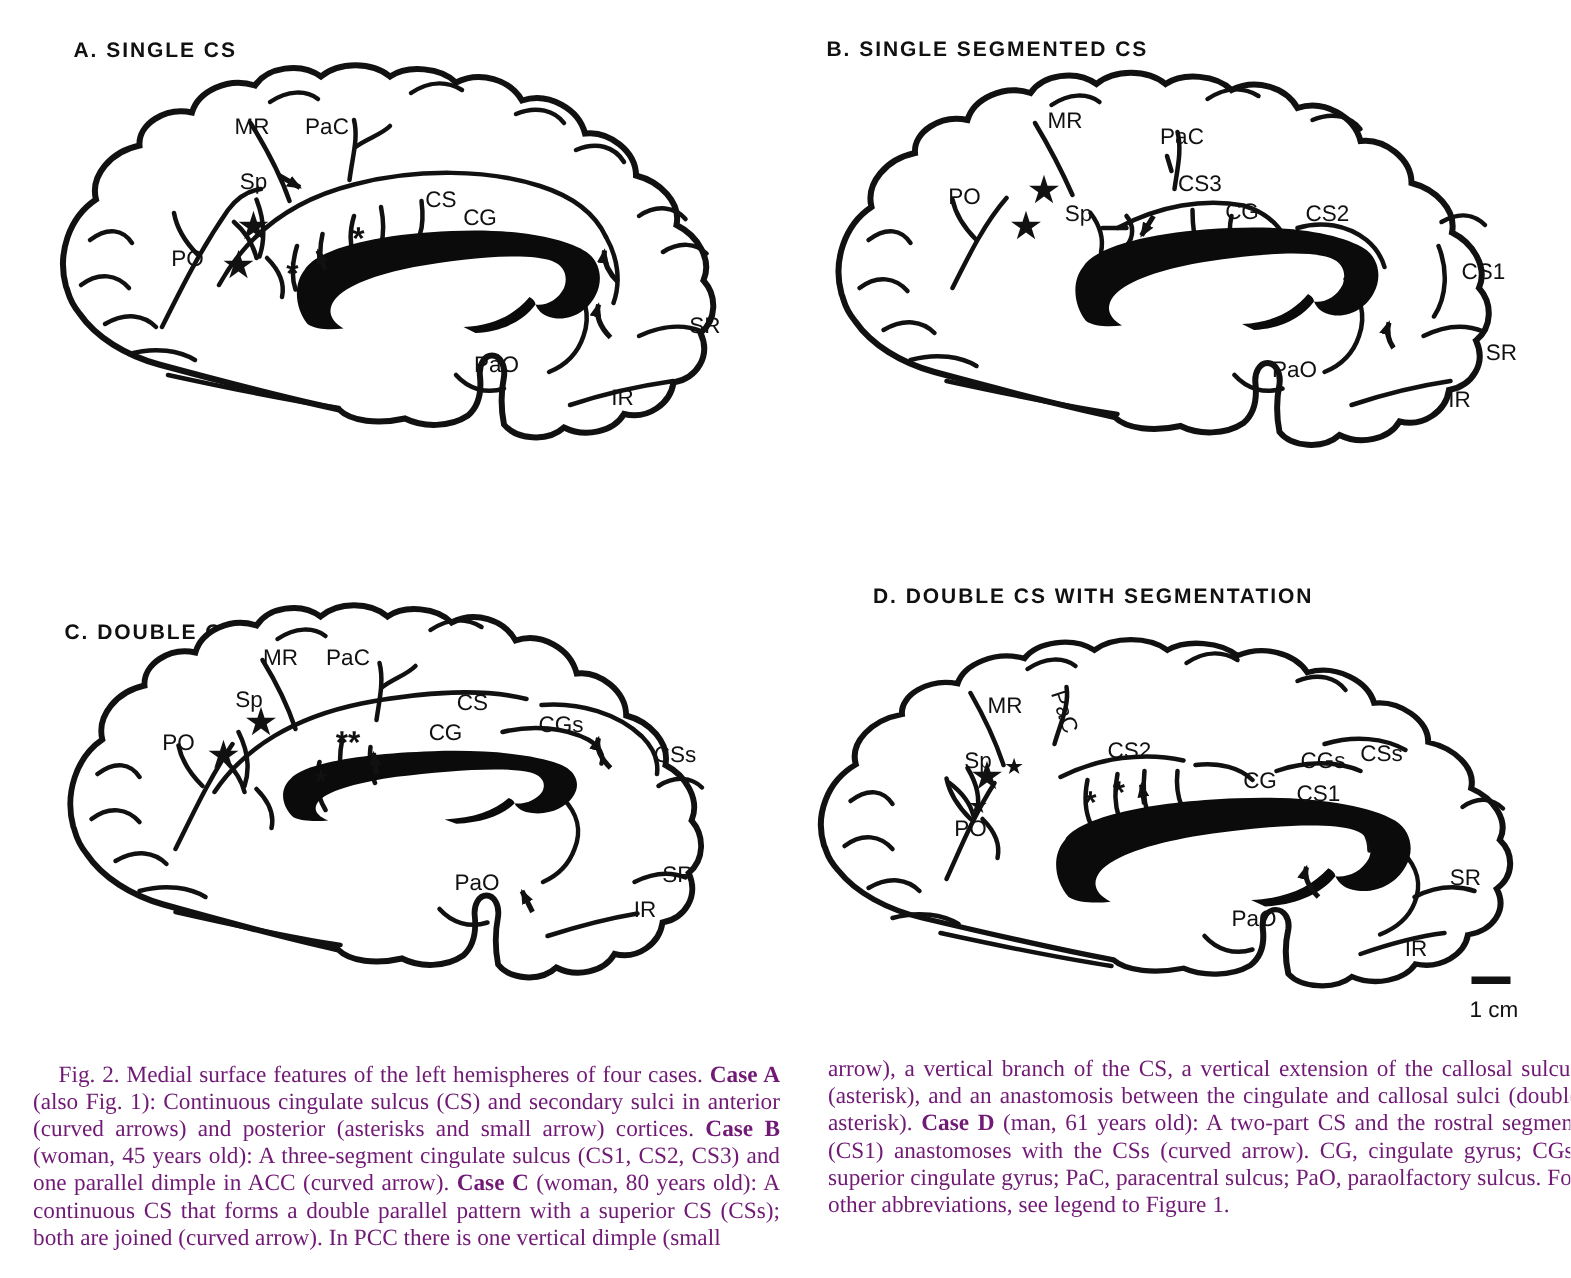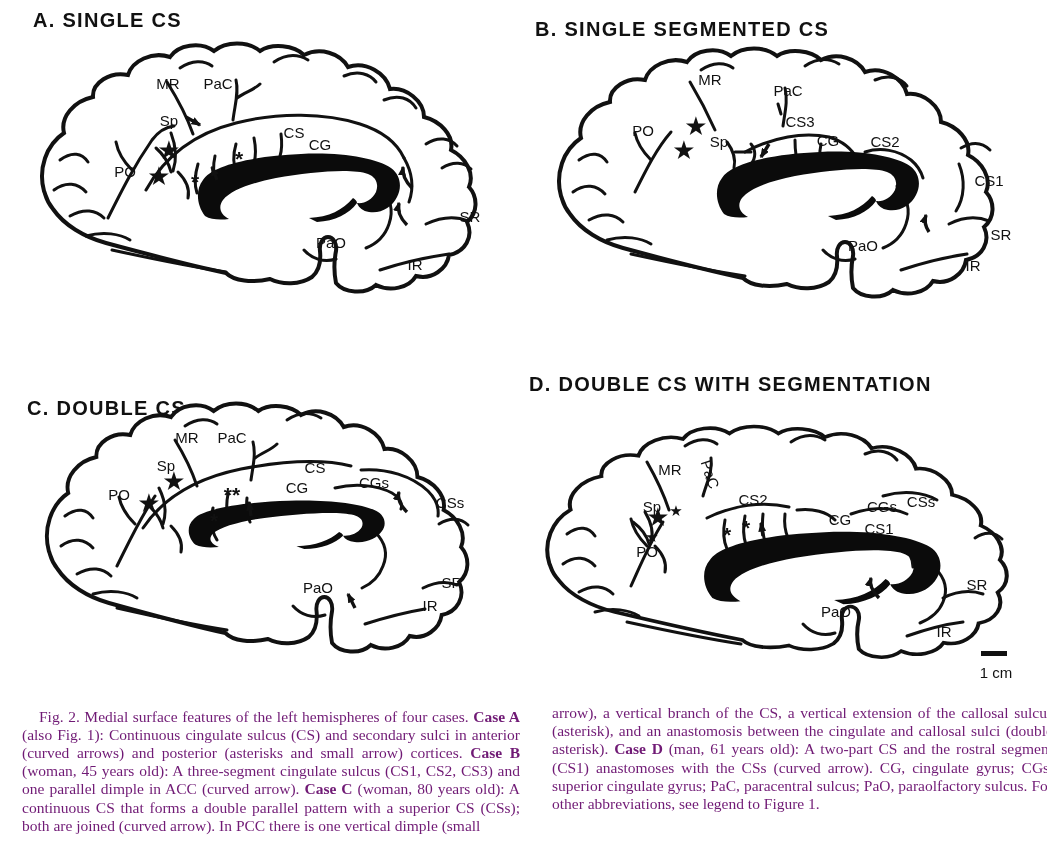--- a/index.html
+++ b/index.html
@@ -1,19 +1,19 @@
 <!DOCTYPE html>
 <html><head>
 <meta charset="utf-8">
 <style>
   html,body{margin:0;padding:0;background:#fff;}
   .page{position:relative;width:1047px;height:852px;background:#ffffff;color:#111;
         font-family:"Liberation Sans",sans-serif;overflow:hidden;}
-  .panel-title{position:absolute;margin:0;font-family:"Liberation Sans",sans-serif;
-        font-size:20px;font-weight:700;letter-spacing:1.3px;color:#111;white-space:nowrap;}
+  .panel-title{position:absolute;margin:16px;font-family:"Liberation Sans",sans-serif;
+        font-size:14px;font-weight:700;letter-spacing:1.3px;color:#111;white-space:nowrap;}
   svg.brain{position:absolute;overflow:visible;}
   svg.brain text{font-family:"Liberation Sans",sans-serif;font-size:15px;font-weight:500;fill:#111;}
   svg.brain text.mk-star{font-size:26px;font-weight:400;}
   svg.brain text.mk-star-sm{font-size:15px;}
   svg.brain text.mk-ast{font-size:21px;font-weight:700;}
   svg.brain text.scale-txt{font-size:15px;font-weight:500;}
   .caption{position:absolute;top:692px;font-family:"Liberation Serif",serif;
         font-size:15.5px;line-height:18.2px;color:#701a75;text-align:justify;}
   .caption.left{left:22px;width:498px;text-indent:17px;}
   .caption.right{left:552px;width:501px;margin-top:12px;}
@@ -106,21 +106,21 @@
       <text x="141" y="88">Sp</text>
       <text x="97" y="139">PO</text>
       <text x="266" y="100">CS</text>
       <text x="292" y="112">CG</text>
       <text x="303" y="210">PaO</text>
       <text x="442" y="184">SR</text>
       <text x="387" y="232">IR</text>
     </g>
   </svg>
 
-  <h2 class="panel-title" style="left:535px;top:18px">B. SINGLE SEGMENTED CS</h2>
+  <h2 class="panel-title" style="left:535px;top:8px">B. SINGLE SEGMENTED CS</h2>
   <svg class="brain" style="left:545px;top:40px" width="475" height="262" viewBox="0 0 475 262">
     <g transform="translate(10,8)">
       <use href="#outline" fill="#ffffff" stroke="#111" stroke-width="4"></use>
     </g>
     <g stroke="#111" stroke-width="3" fill="none" stroke-linecap="round">
       <path d="M 86,214 C 132,224 174,232 200,236"></path>
       <path d="M 200,112 C 228,97 258,92 284,97 C 297,101 307,109 312,119"></path>
       <path d="M 320,112 C 336,107 353,110 366,120 C 372,125 376,131 378,138"></path>
       <path d="M 414,124 C 420,139 420,157 411,171"></path>
       <path d="M 170,90 C 162,72 154,57 145,42"></path>
@@ -227,21 +227,21 @@
       <text x="280" y="77">CS</text>
       <text x="262" y="97">CG</text>
       <text x="339" y="92">CGs</text>
       <text x="415" y="112">CSs</text>
       <text x="283" y="197">PaO</text>
       <text x="417" y="192">SR</text>
       <text x="395" y="215">IR</text>
     </g>
   </svg>
 
-  <h2 class="panel-title" style="left:529px;top:373px">D. DOUBLE CS WITH SEGMENTATION</h2>
+  <h2 class="panel-title" style="left:566px;top:373px">D. DOUBLE CS WITH SEGMENTATION</h2>
   <svg class="brain" style="left:535px;top:418px" width="505" height="270" viewBox="0 0 505 270">
     <g transform="translate(8,8) scale(1.06,0.93)">
       <use href="#outline" fill="#ffffff" stroke="#111" stroke-width="3.8"></use>
     </g>
     <g stroke="#111" stroke-width="3" fill="none" stroke-linecap="round">
       <path d="M 92,204 C 138,214 180,222 206,226"></path>
       <path d="M 172,100 C 198,87 228,83 254,89"></path>
       <path d="M 262,92 C 278,90 292,94 300,102"></path>
       <path d="M 318,118 C 334,114 352,117 366,127 C 374,133 378,141 378,149"></path>
       <path d="M 316,96 C 336,89 356,89 372,96"></path>

